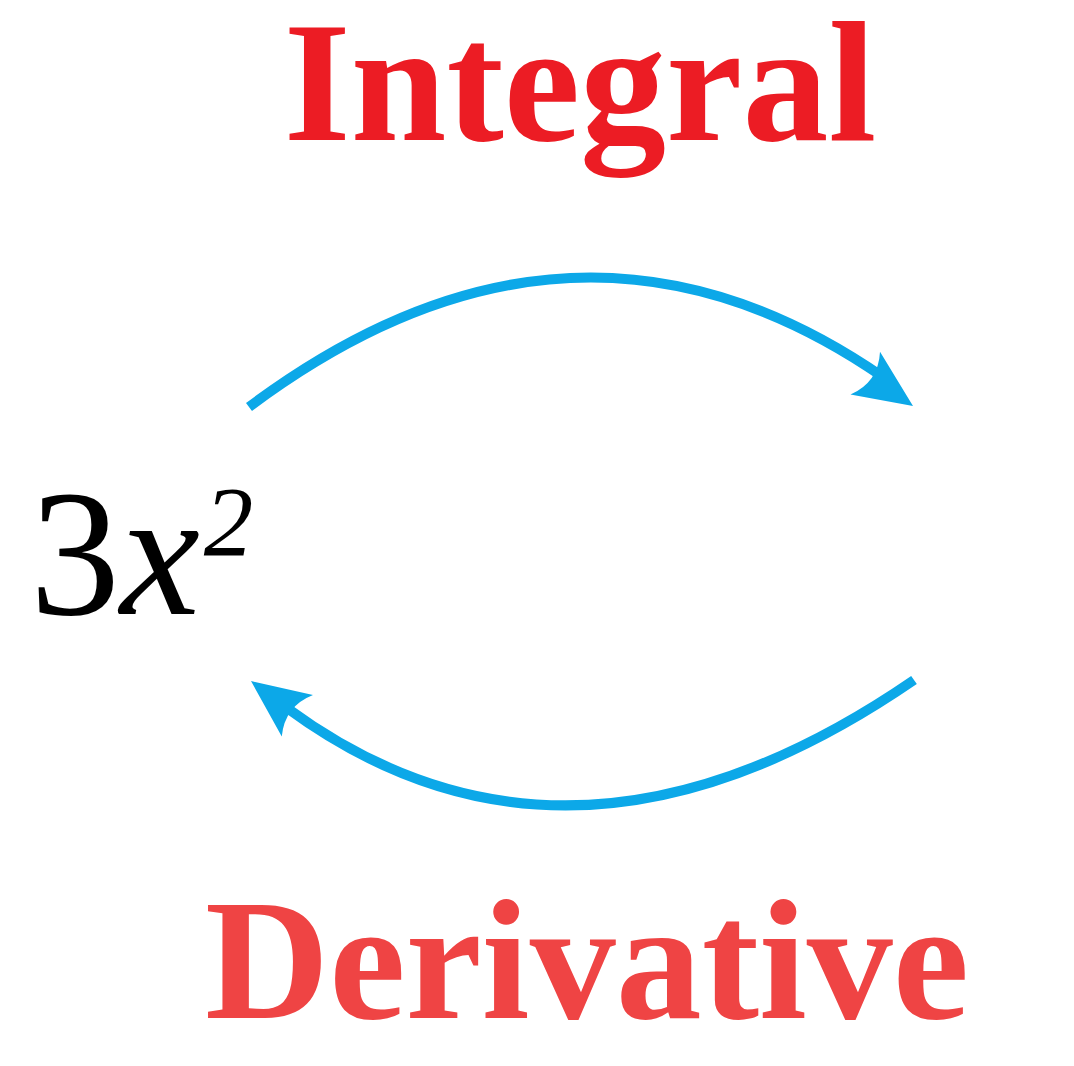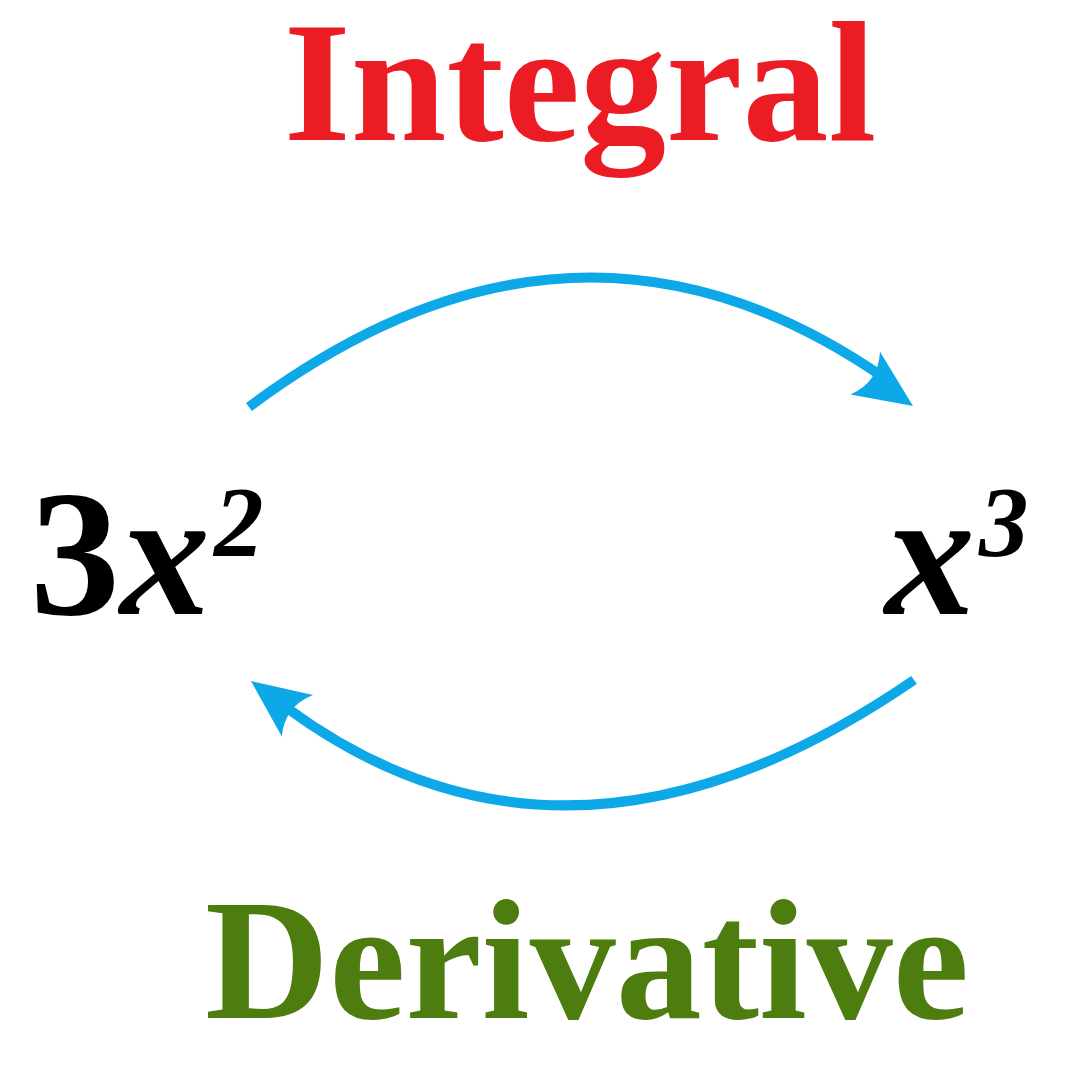--- a/index.html
+++ b/index.html
@@ -18,21 +18,21 @@
     font-weight:bold;
     font-size:172px;
     line-height:1;
     white-space:nowrap;
   }
   .title.top    { top:-4px;  left:86px; }
   .title.bottom { top:874px; left:100px; }
 
   .expr {
     position:absolute;
-    font-weight:bold;
+    font-weight:normal;
     font-size:180px;
     line-height:1;
     color:#000;
     white-space:nowrap;
   }
   .expr .coef { font-style:normal; }
   .expr .var  { font-style:italic; }
   .expr .sup  {
     font-style:italic;
     font-size:0.55em;
@@ -67,19 +67,16 @@
     <g style="color: rgb(12, 168, 232);">
       <path class="arc" d="M914 680 Q570 916 287 708"></path>
       <path class="head" transform="translate(251 681) rotate(216.9)" d="M0 0 L-58 -26 Q-42 0 -58 26 Z"></path>
     </g>
   </svg>
 
   <div class="expr left" style="color: rgb(0, 0, 0);">
     <span class="coef">3</span><span class="var">x</span><span class="sup">2</span>
   </div>
 
-  <div class="expr right" style="color: rgb(0, 0, 0);">
-    <span class="var">x</span><span class="sup">3</span>
-  </div>
 
-  <div class="title bottom" style="color: #4d7c0f;">Derivative</div>
+  <div class="title bottom" style="color: #ef4444;">Derivative</div>
 
 </div>
 
 </body></html>

